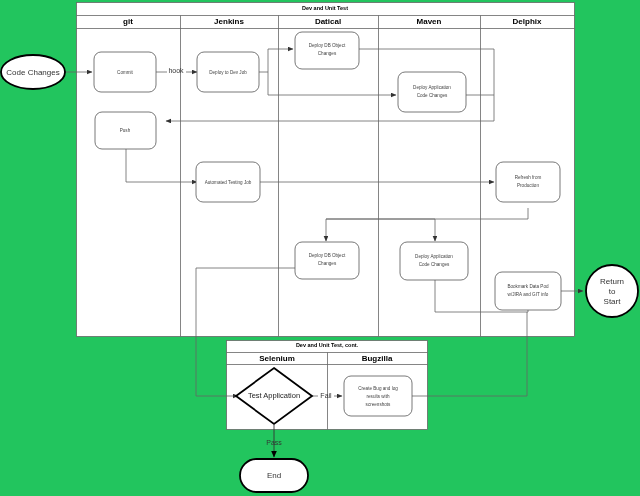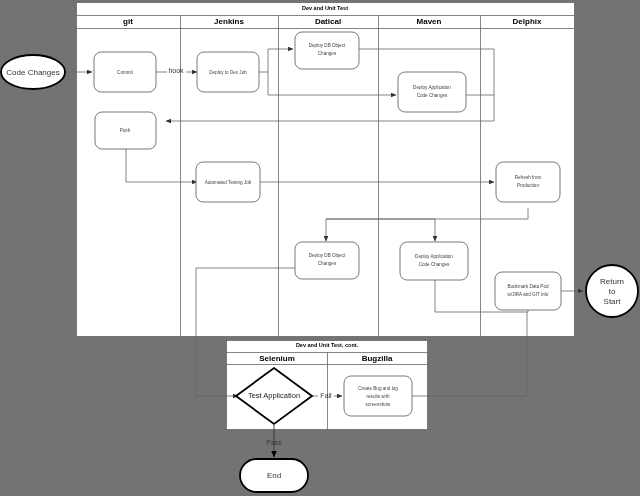--- a/index.html
+++ b/index.html
@@ -4,21 +4,21 @@
 <style>
   html, body {
     margin: 0;
     padding: 0;
     background: #ffffff;
   }
   #canvas {
     position: relative;
     width: 640px;
     height: 496px;
-    background: #737373;
+    background: #22c55e;
     font-family: "Liberation Sans", sans-serif;
     overflow: hidden;
   }
   svg.layer {
     position: absolute;
     left: 0;
     top: 0;
     width: 640px;
     height: 496px;
   }

